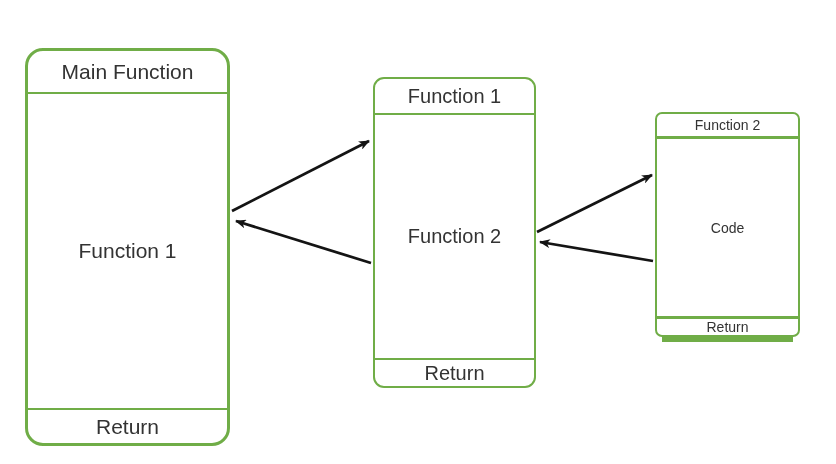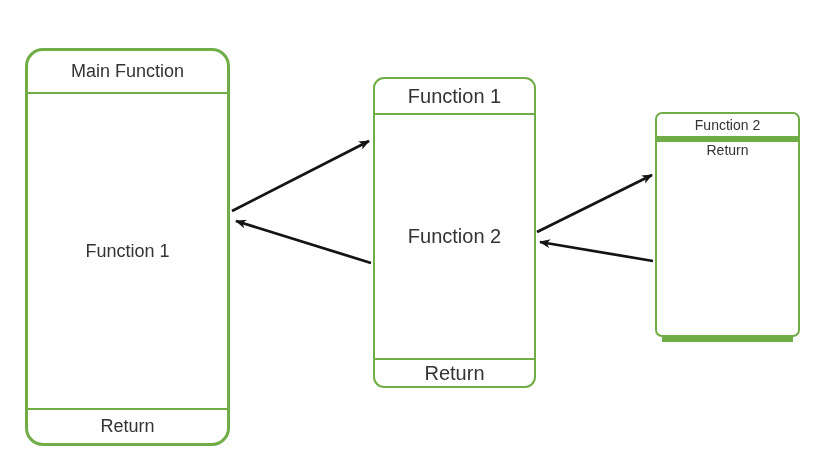--- a/index.html
+++ b/index.html
@@ -34,21 +34,21 @@
     display: flex;
     align-items: center;
     justify-content: center;
     white-space: nowrap;
   }
 
   
   .box-main {
     left: 25px; top: 48px; width: 205px; height: 398px;
     border: 3px solid #70AD47; border-radius: 18px;
-    font-size: 18px;
+    font-size: 21px;
   }
   .box-main .hdr { height: 41px; border-bottom: 2px solid #70AD47; }
   .box-main .ftr { height: 33px; border-top: 2px solid #70AD47; }
 
   
   .box-fn1 {
     left: 373px; top: 77px; width: 163px; height: 311px;
     border: 2px solid #70AD47; border-radius: 11px;
     font-size: 20px;
   }
@@ -102,20 +102,23 @@
     </div>
     <div class="ftr">
       <span>Return</span>
     </div>
   </div>
 
   <div class="fbox box-fn2">
     <div class="hdr">
       <span>Function 2</span>
     </div>
+    <div class="bdy">
+      <span>Code</span>
+    </div>
     <div class="ftr">
       <span>Return</span>
     </div>
   </div>
 
   <div class="fn2-bottom-accent"></div>
 
   <svg class="connector-layer" width="836" height="464" viewBox="0 0 836 464" xmlns="http://www.w3.org/2000/svg">
     <defs>
       <marker id="arrowhead" markerWidth="11" markerHeight="9" refX="10" refY="4.5" orient="auto" markerUnits="userSpaceOnUse">

